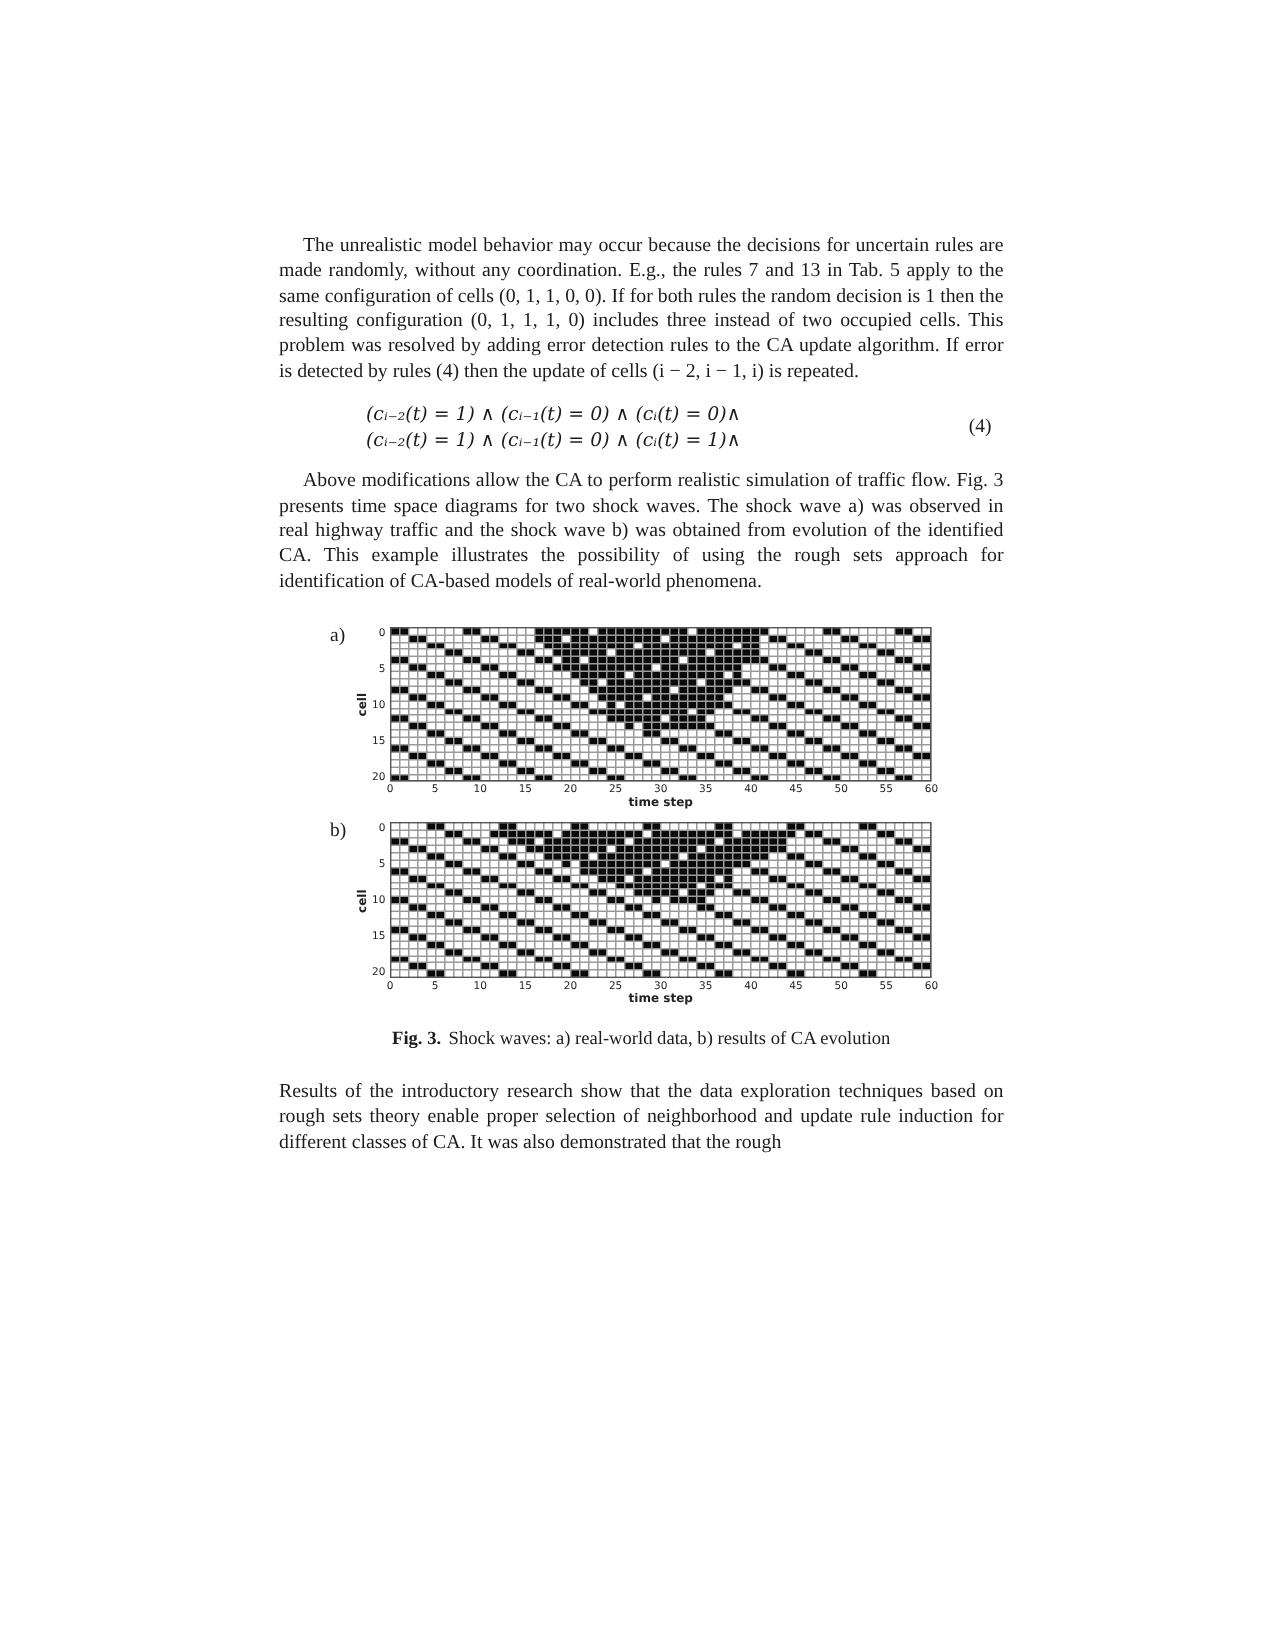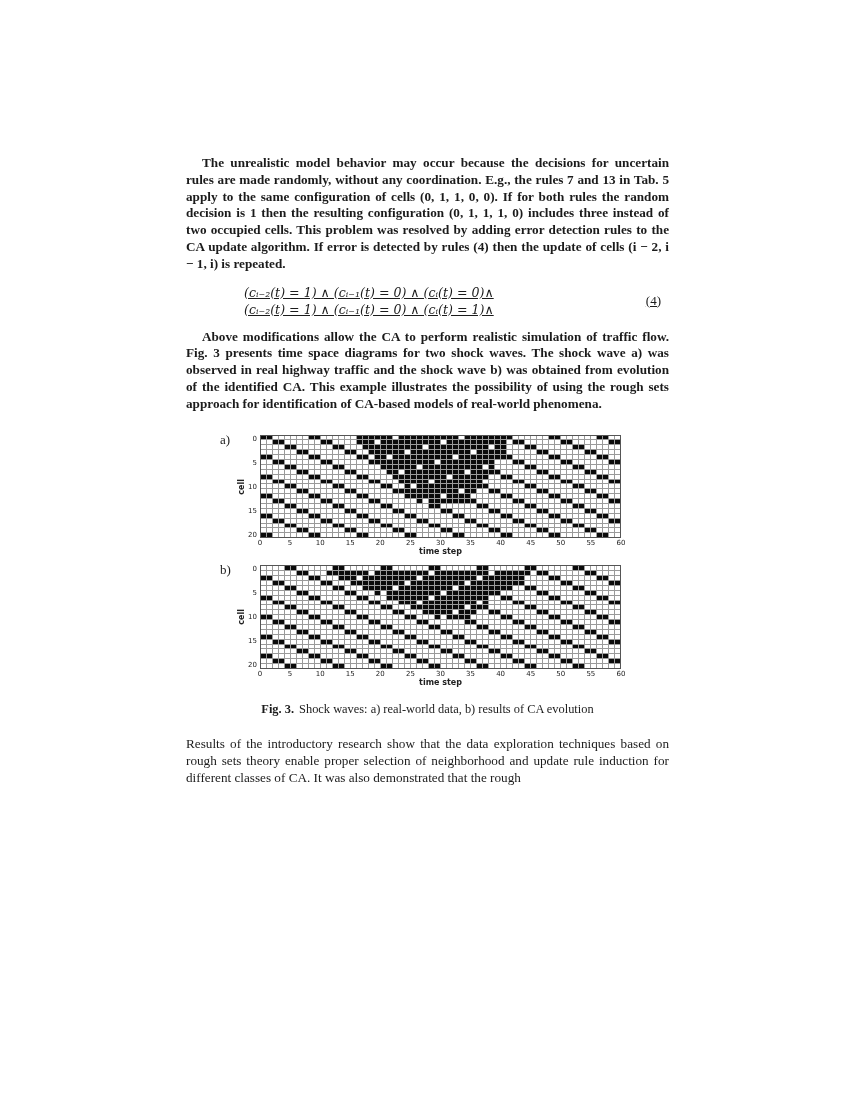--- a/index.html
+++ b/index.html
@@ -2,22 +2,22 @@
 <html><head>
 <meta charset="utf-8">
 <style>
   html,body{margin:0;padding:0;}
   body{
     width:850px;height:1100px;background:#ffffff;position:relative;
     font-family:"Liberation Serif",serif;color:#1b1b1b;
   }
   .content{position:absolute;left:186px;top:155px;width:483px;}
   .para{font-size:13.2px;line-height:16.8px;text-align:justify;margin:0;}
-  .indent{text-indent:16px;font-weight:bold;}
-  .equation{display:flex;align-items:center;margin:11px 0 11px 0;text-decoration:underline;}
+  .indent{text-indent:16px;}
+  .equation{display:flex;align-items:center;margin:11px 0 11px 0;}
   .eq-lines{margin-left:58px;font-style:italic;font-size:12.6px;line-height:17px;
     font-family:"DejaVu Serif","DejaVu Sans",serif;}
   .eq-number{margin-left:auto;margin-right:8px;font-size:13px;}
   .figure{margin-top:22px;}
   .diagram{display:flex;margin-left:34px;margin-bottom:9px;align-items:flex-start;}
   .dlabel{font-size:13px;width:17px;flex:none;margin-top:-3px;}
   .yaxis{display:flex;flex:none;margin-right:3px;align-items:stretch;height:104px;}
   .ylab{writing-mode:vertical-rl;transform:rotate(180deg);font:bold 8px "DejaVu Sans",sans-serif;
     align-self:center;margin-right:1px;color:#222;}
   .yticks{display:flex;flex-direction:column;justify-content:space-between;height:104px;

